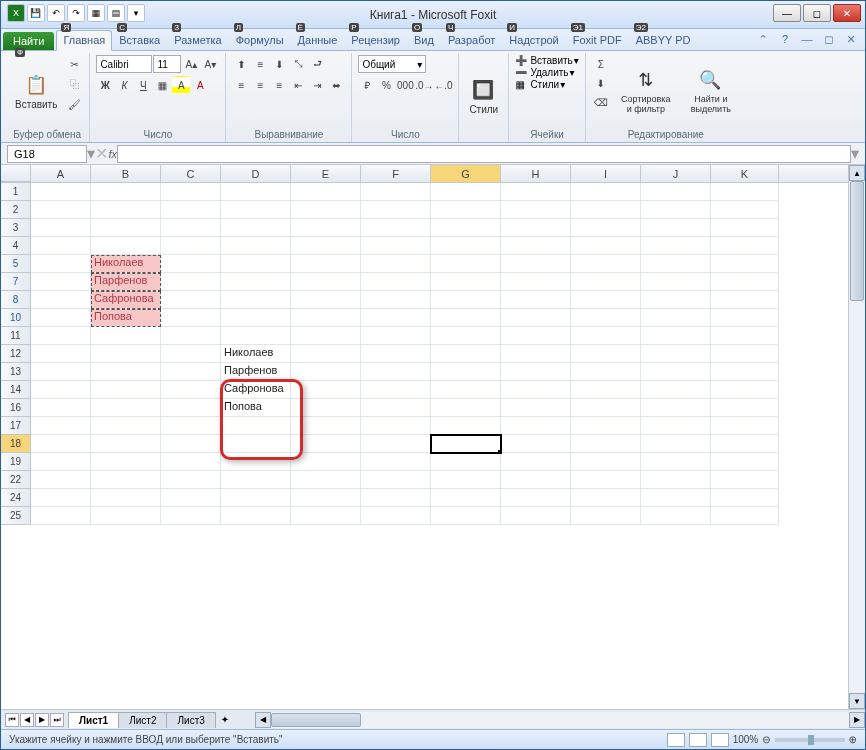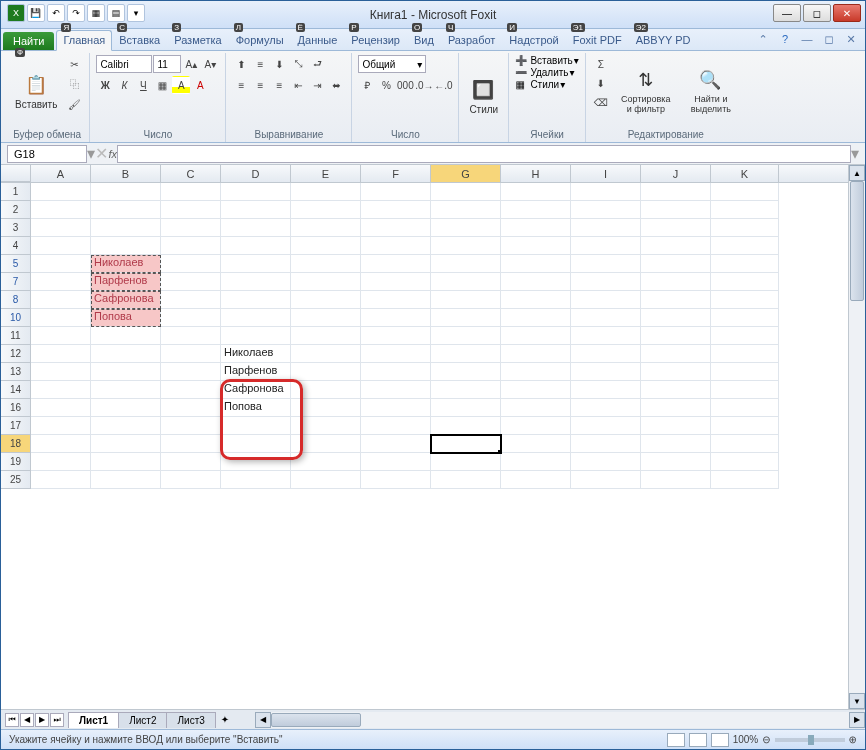--- a/index.html
+++ b/index.html
@@ -509,20 +509,48 @@
             <div class="cell" style="width: 70px;"></div>
             <div class="cell" style="width: 70px;"></div>
             <div class="cell" style="width: 70px;"></div>
             <div class="cell" style="width: 70px;"></div>
             <div class="cell" style="width: 70px;"></div>
             <div class="cell" style="width: 70px;"></div>
             <div class="cell" style="width: 70px;"></div>
             <div class="cell" style="width: 68px;"></div>
           </div>
           <div class="gr">
+            <div class="rh">22</div>
+            <div class="cell" style="width: 60px;"></div>
+            <div class="cell" style="width: 70px;"></div>
+            <div class="cell" style="width: 60px;"></div>
+            <div class="cell" style="width: 70px;"></div>
+            <div class="cell" style="width: 70px;"></div>
+            <div class="cell" style="width: 70px;"></div>
+            <div class="cell" style="width: 70px;"></div>
+            <div class="cell" style="width: 70px;"></div>
+            <div class="cell" style="width: 70px;"></div>
+            <div class="cell" style="width: 70px;"></div>
+            <div class="cell" style="width: 68px;"></div>
+          </div>
+          <div class="gr">
+            <div class="rh">24</div>
+            <div class="cell" style="width: 60px;"></div>
+            <div class="cell" style="width: 70px;"></div>
+            <div class="cell" style="width: 60px;"></div>
+            <div class="cell" style="width: 70px;"></div>
+            <div class="cell" style="width: 70px;"></div>
+            <div class="cell" style="width: 70px;"></div>
+            <div class="cell" style="width: 70px;"></div>
+            <div class="cell" style="width: 70px;"></div>
+            <div class="cell" style="width: 70px;"></div>
+            <div class="cell" style="width: 70px;"></div>
+            <div class="cell" style="width: 68px;"></div>
+          </div>
+          <div class="gr">
             <div class="rh">25</div>
             <div class="cell" style="width: 60px;"></div>
             <div class="cell" style="width: 70px;"></div>
             <div class="cell" style="width: 60px;"></div>
             <div class="cell" style="width: 70px;"></div>
             <div class="cell" style="width: 70px;"></div>
             <div class="cell" style="width: 70px;"></div>
             <div class="cell" style="width: 70px;"></div>
             <div class="cell" style="width: 70px;"></div>
             <div class="cell" style="width: 70px;"></div>

